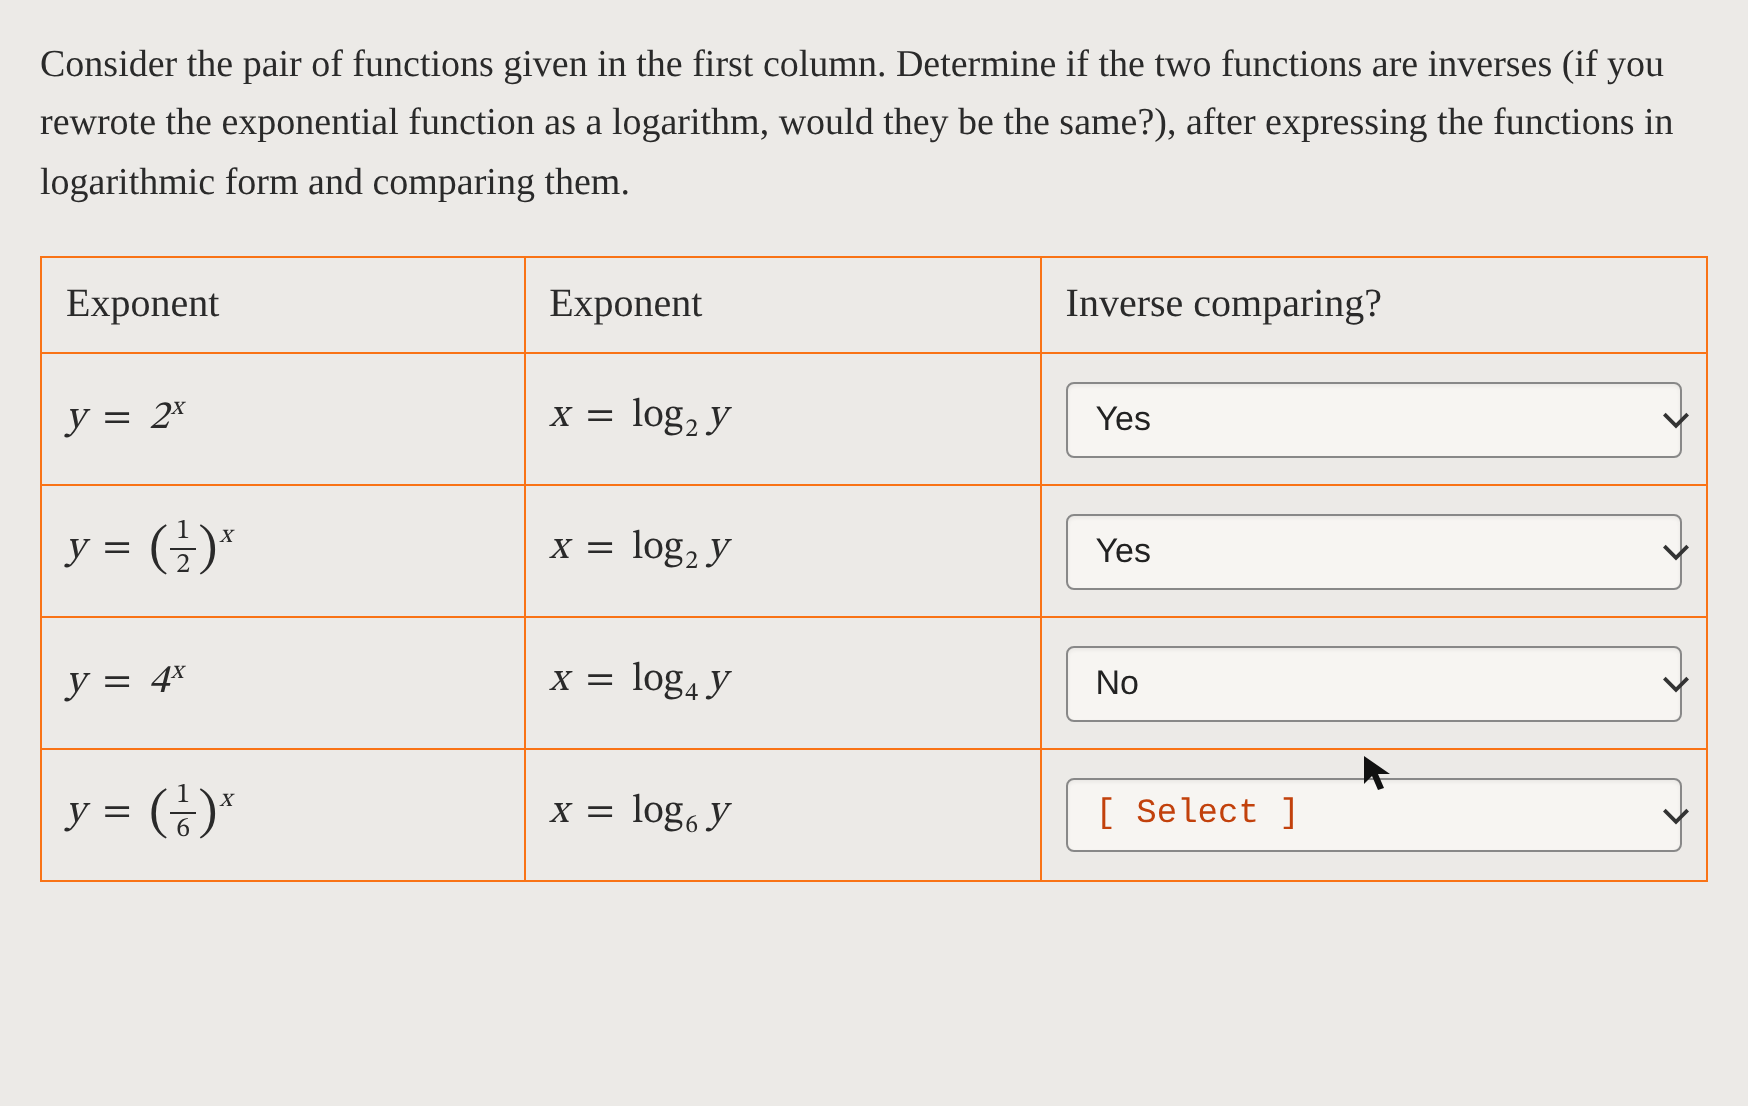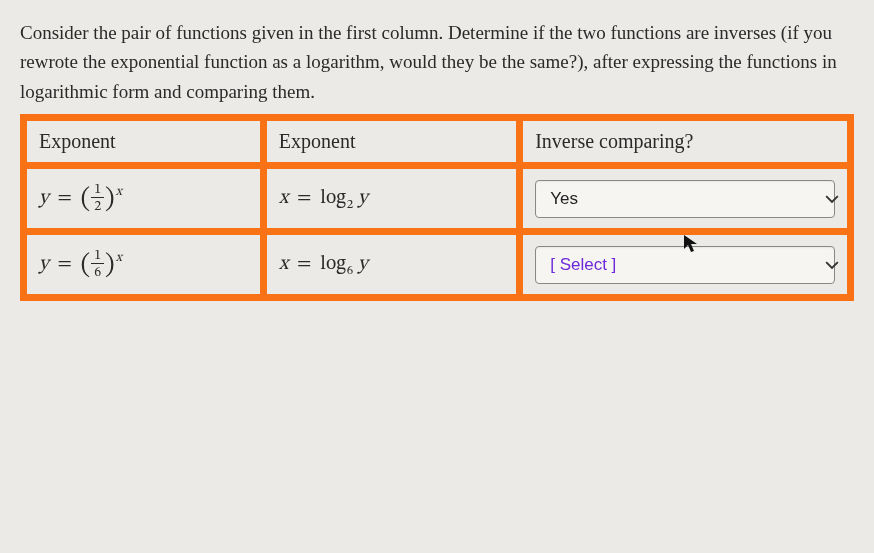--- a/index.html
+++ b/index.html
@@ -8,30 +8,30 @@
       background: #eceae7;
       width: 874px;
       height: 553px;
       padding: 18px 20px;
       color: #2a2a2a;
       overflow: hidden;
     }
     .prompt {
       font-size: 19px;
       line-height: 1.55;
-      margin-bottom: 8px;
+      margin-bottom: 22px;
       font-weight: 400;
     }
     table {
       width: 100%;
       border-collapse: collapse;
       table-layout: fixed;
     }
     th, td {
-      border: 7px solid #f97316;
+      border: 1px solid #f97316;
       padding: 10px 12px;
       text-align: left;
       vertical-align: middle;
       font-size: 20px;
       height: 66px;
     }
     th {
       font-weight: 400;
       font-size: 20px;
       height: 48px;
@@ -70,21 +70,21 @@
       background: #f7f5f2;
       border-radius: 4px;
       padding: 8px 34px 8px 14px;
       font-size: 17px;
       font-family: Arial, sans-serif;
       color: #222;
       position: relative;
       width: 100%;
       box-shadow: inset 0 1px 2px rgba(0,0,0,0.06);
     }
-    .select.placeholder { color: #6d28d9; }
+    .select.placeholder { color: #c2410c; font-family: Liberation Mono, monospace; }
     .chev {
       position: absolute;
       right: -4px;
       top: 50%;
       transform: translateY(-50%);
       width: 14px;
       height: 14px;
     }
     .chev svg { display: block; }
     .cursor {
@@ -107,25 +107,53 @@
   </colgroup>
   <thead>
     <tr>
       <th>Exponent</th>
       <th>Exponent</th>
       <th>Inverse comparing?</th>
     </tr>
   </thead>
   <tbody>
     <tr>
+      <td><span class="math">y <span class="op">=</span> 2<span class="sup">x</span></span></td>
+      <td><span class="math">x <span class="op">=</span> <span class="rm">log</span><span class="sub">2</span> y</span></td>
+      <td>
+        <div class="select-wrap">
+          <div class="select">Yes</div>
+          <span class="chev">
+              <svg viewBox="0 0 12 12">
+                <path d="M1 3.5 L6 8.5 L11 3.5" fill="none" stroke="#333" stroke-width="1.6"></path>
+              </svg>
+            </span>
+        </div>
+      </td>
+    </tr>
+    <tr>
       <td><span class="math">y <span class="op">=</span> <span class="paren">(</span><span class="frac"><span class="num">1</span><span class="den">2</span></span><span class="paren">)</span><span class="sup">x</span></span></td>
       <td><span class="math">x <span class="op">=</span> <span class="rm">log</span><span class="sub">2</span> y</span></td>
       <td>
         <div class="select-wrap">
           <div class="select">Yes</div>
+          <span class="chev">
+              <svg viewBox="0 0 12 12">
+                <path d="M1 3.5 L6 8.5 L11 3.5" fill="none" stroke="#333" stroke-width="1.6"></path>
+              </svg>
+            </span>
+        </div>
+      </td>
+    </tr>
+    <tr>
+      <td><span class="math">y <span class="op">=</span> 4<span class="sup">x</span></span></td>
+      <td><span class="math">x <span class="op">=</span> <span class="rm">log</span><span class="sub">4</span> y</span></td>
+      <td>
+        <div class="select-wrap">
+          <div class="select">No</div>
           <span class="chev">
               <svg viewBox="0 0 12 12">
                 <path d="M1 3.5 L6 8.5 L11 3.5" fill="none" stroke="#333" stroke-width="1.6"></path>
               </svg>
             </span>
         </div>
       </td>
     </tr>
     <tr>
       <td><span class="math">y <span class="op">=</span> <span class="paren">(</span><span class="frac"><span class="num">1</span><span class="den">6</span></span><span class="paren">)</span><span class="sup">x</span></span></td>

